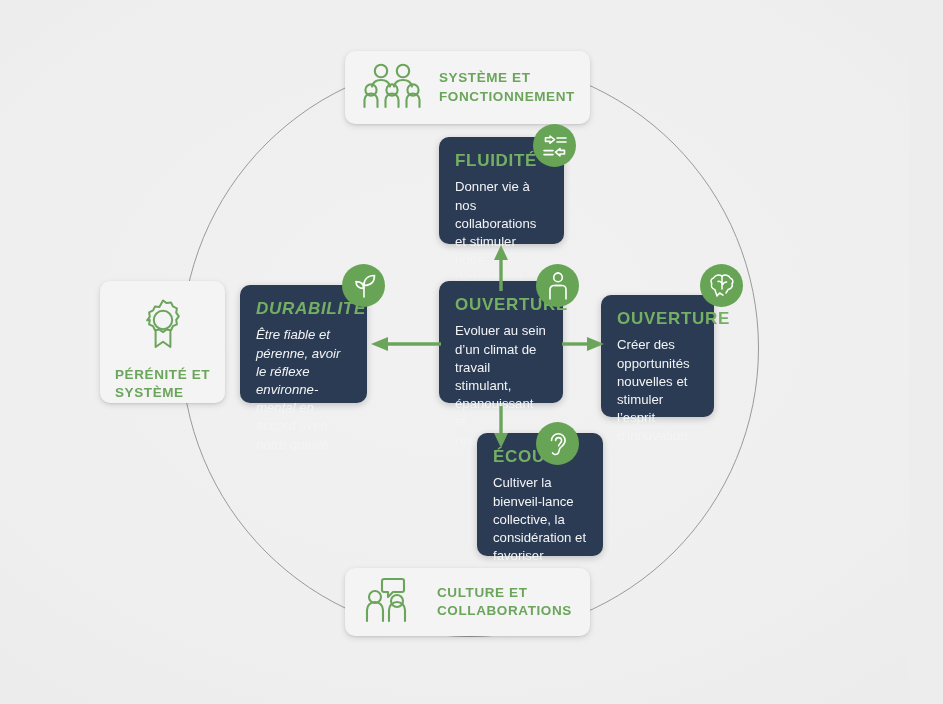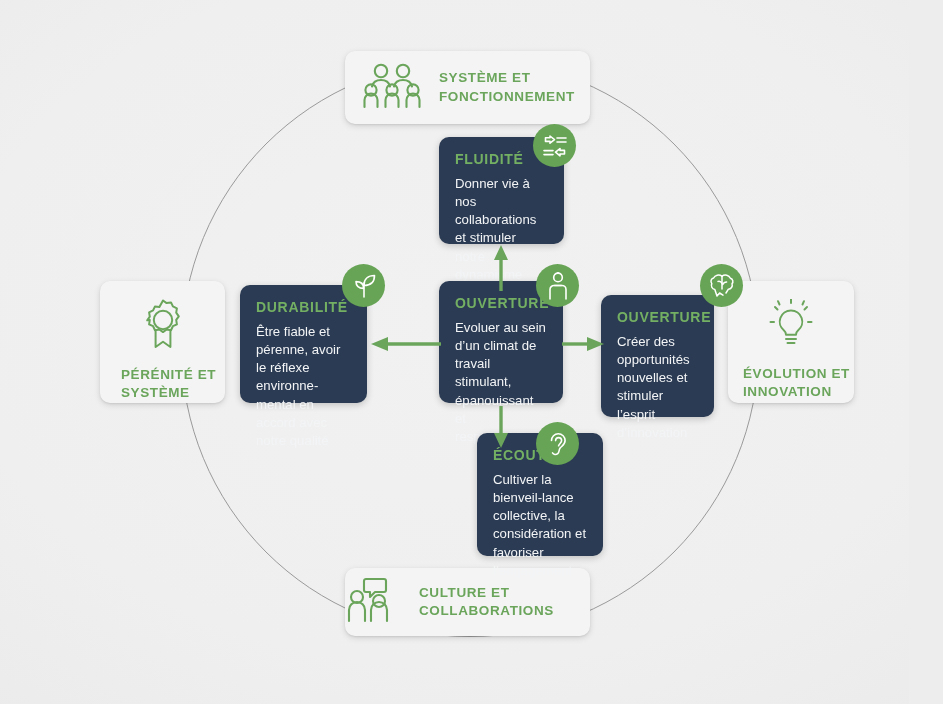--- a/index.html
+++ b/index.html
@@ -61,21 +61,21 @@
 
   
   .card.dark {
     background: #2b3b53;
     box-shadow: 0 2px 7px rgba(0,0,0,0.20);
     padding: 14px 16px 12px 16px;
   }
   .dark-title {
     color: #74b063;
     font-weight: bold;
-    font-size: 14px;
+    font-size: 17px;
     letter-spacing: 0.7px;
     margin: 0 0 7px 0;
     line-height: 1.2;
   }
   .dark-body {
     color: #f2f4f6;
     font-size: 13.2px;
     line-height: 1.38;
     margin: 0;
   }
@@ -152,50 +152,28 @@
   <div class="card light vertical" style="left:100px; top:281px; width:125px; height:122px; padding:16px 0 0 0;">
     <span style="margin-bottom:12px;">
       <svg width="44" height="52" viewBox="0 0 44 52">
         <g class="ico-green" stroke-width="2" stroke-linecap="round" stroke-linejoin="round">
           <path d="M22 2.5 l3.6 2.6 4.4-.7 1.9 4 4 1.9-.7 4.4 2.6 3.6-2.6 3.6.7 4.4-4 1.9-1.9 4-4.4-.7-3.6 2.6-3.6-2.6-4.4.7-1.9-4-4-1.9.7-4.4L6.2 22.3l2.6-3.6-.7-4.4 4-1.9 1.9-4 4.4.7z"></path>
           <circle cx="22" cy="22" r="9.2"></circle>
           <path d="M14.6 33.5 V49 l7.4-5.2 7.4 5.2 V33.5"></path>
         </g>
       </svg>
     </span>
-    <span class="light-label" style="text-align:left; width:100%; padding-left:21px; box-sizing:border-box;">
+    <span class="light-label" style="text-align:left; width:100%; padding-left:15px; box-sizing:border-box;">
       <span>PÉRÉNITÉ ET</span><br>
       <span>SYSTÈME</span>
     </span>
   </div>
 
-  <div class="card light vertical" style="left:728px; top:281px; width:126px; height:122px; padding:16px 0 0 0;">
-    <span style="margin-bottom:10px;">
-      <svg width="52" height="52" viewBox="0 0 52 52">
-        <g class="ico-green" stroke-width="2" stroke-linecap="round" stroke-linejoin="round">
-          <path d="M26 11.5 a11.2 11.2 0 0 0 -7 20 c1.4 1.2 2 2.6 2 4.2 h10 c0-1.6.6-3 2-4.2 a11.2 11.2 0 0 0 -7 -20z"></path>
-          <line x1="21" y1="40" x2="31" y2="40"></line>
-          <line x1="22.5" y1="44" x2="29.5" y2="44"></line>
-          <line x1="26" y1="4" x2="26" y2="0.5"></line>
-          <line x1="12.5" y1="10.5" x2="10" y2="8"></line>
-          <line x1="39.5" y1="10.5" x2="42" y2="8"></line>
-          <line x1="9" y1="23" x2="5.5" y2="23"></line>
-          <line x1="43" y1="23" x2="46.5" y2="23"></line>
-          <line x1="14.5" y1="5.5" x2="13" y2="2.2"></line>
-          <line x1="37.5" y1="5.5" x2="39" y2="2.2"></line>
-        </g>
-      </svg>
-    </span>
-    <span class="light-label" style="text-align:left; width:100%; padding-left:15px; box-sizing:border-box;">
-      <span>ÉVOLUTION ET</span><br>
-      <span>INNOVATION</span>
-    </span>
-  </div>
-
-  <div class="card light" style="left:345px; top:568px; width:245px; height:68px; gap:22px;">
+
+  <div class="card light" style="left:345px; top:568px; width:245px; height:68px; padding-left:18px; gap:22px;">
     <span>
       <svg width="52" height="46" viewBox="0 0 52 46">
         <g class="ico-green" stroke-width="2.1" stroke-linecap="round" stroke-linejoin="round">
           <path d="M21 2 h18 a2 2 0 0 1 2 2 v9 a2 2 0 0 1 -2 2 h-9 l-5 5 v-5 h-4 a2 2 0 0 1 -2 -2 V4 a2 2 0 0 1 2 -2z"></path>
           <circle cx="12" cy="20" r="6"></circle>
           <circle cx="34" cy="24" r="6"></circle>
           <path d="M4 44 v-11 a8 8 0 0 1 16 0 v11"></path>
           <path d="M26 44 v-11 a8 8 0 0 1 16 0 v11"></path>
         </g>
       </svg>
@@ -218,21 +196,21 @@
           <path d="M18 14.6 l-4.5 3.6 4.5 3.6 V20 h4.5 v-3.6 H18z"></path>
           <line x1="15" y1="4" x2="24" y2="4"></line>
           <line x1="15" y1="8" x2="24" y2="8"></line>
           <line x1="2" y1="16.6" x2="11" y2="16.6"></line>
           <line x1="2" y1="20.6" x2="11" y2="20.6"></line>
         </g>
       </svg>
     </span>
   </div>
 
-  <div class="card dark" style="left:240px; top:285px; width:127px; height:118px;">
+  <div class="card dark" style="left:240px; top:285px; width:127px; height:118px;font-style:italic;">
     <p class="dark-title">DURABILITÉ</p>
     <p class="dark-body">Être fiable et pérenne, avoir le réflexe environne-mental en accord avec notre qualité</p>
   </div>
   <div class="badge" style="left:342px; top:264px;">
     <span>
       <svg width="28" height="26" viewBox="0 0 28 26">
         <g stroke="#ffffff" fill="none" stroke-width="1.6" stroke-linejoin="round" stroke-linecap="round">
           <path d="M14 24 V10"></path>
           <path d="M14 12 C14 6 18 2.5 24.5 2.5 C24.5 9 20.5 12.5 14 12.5z"></path>
           <path d="M13.6 15 C13.6 11 10.8 8.6 6 8.6 C6 13 8.8 15.4 13.6 15.4z"></path>

